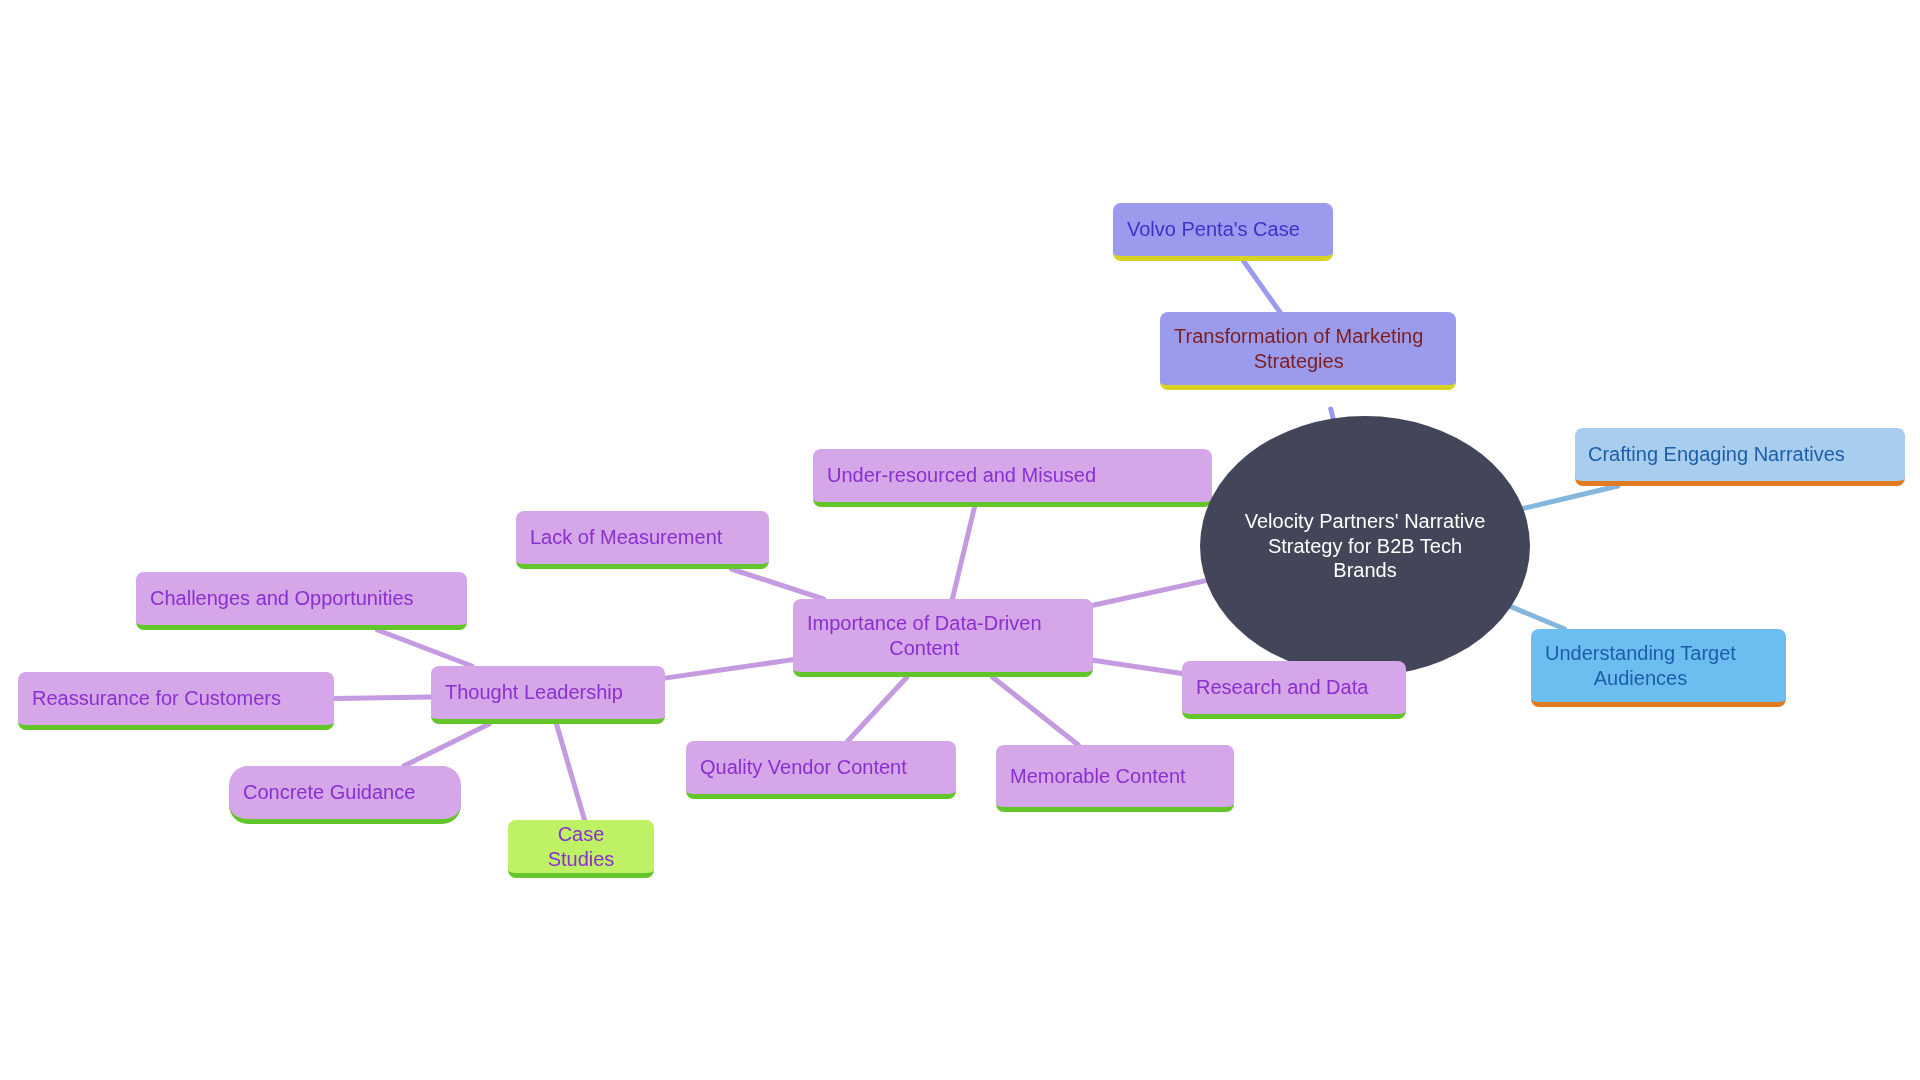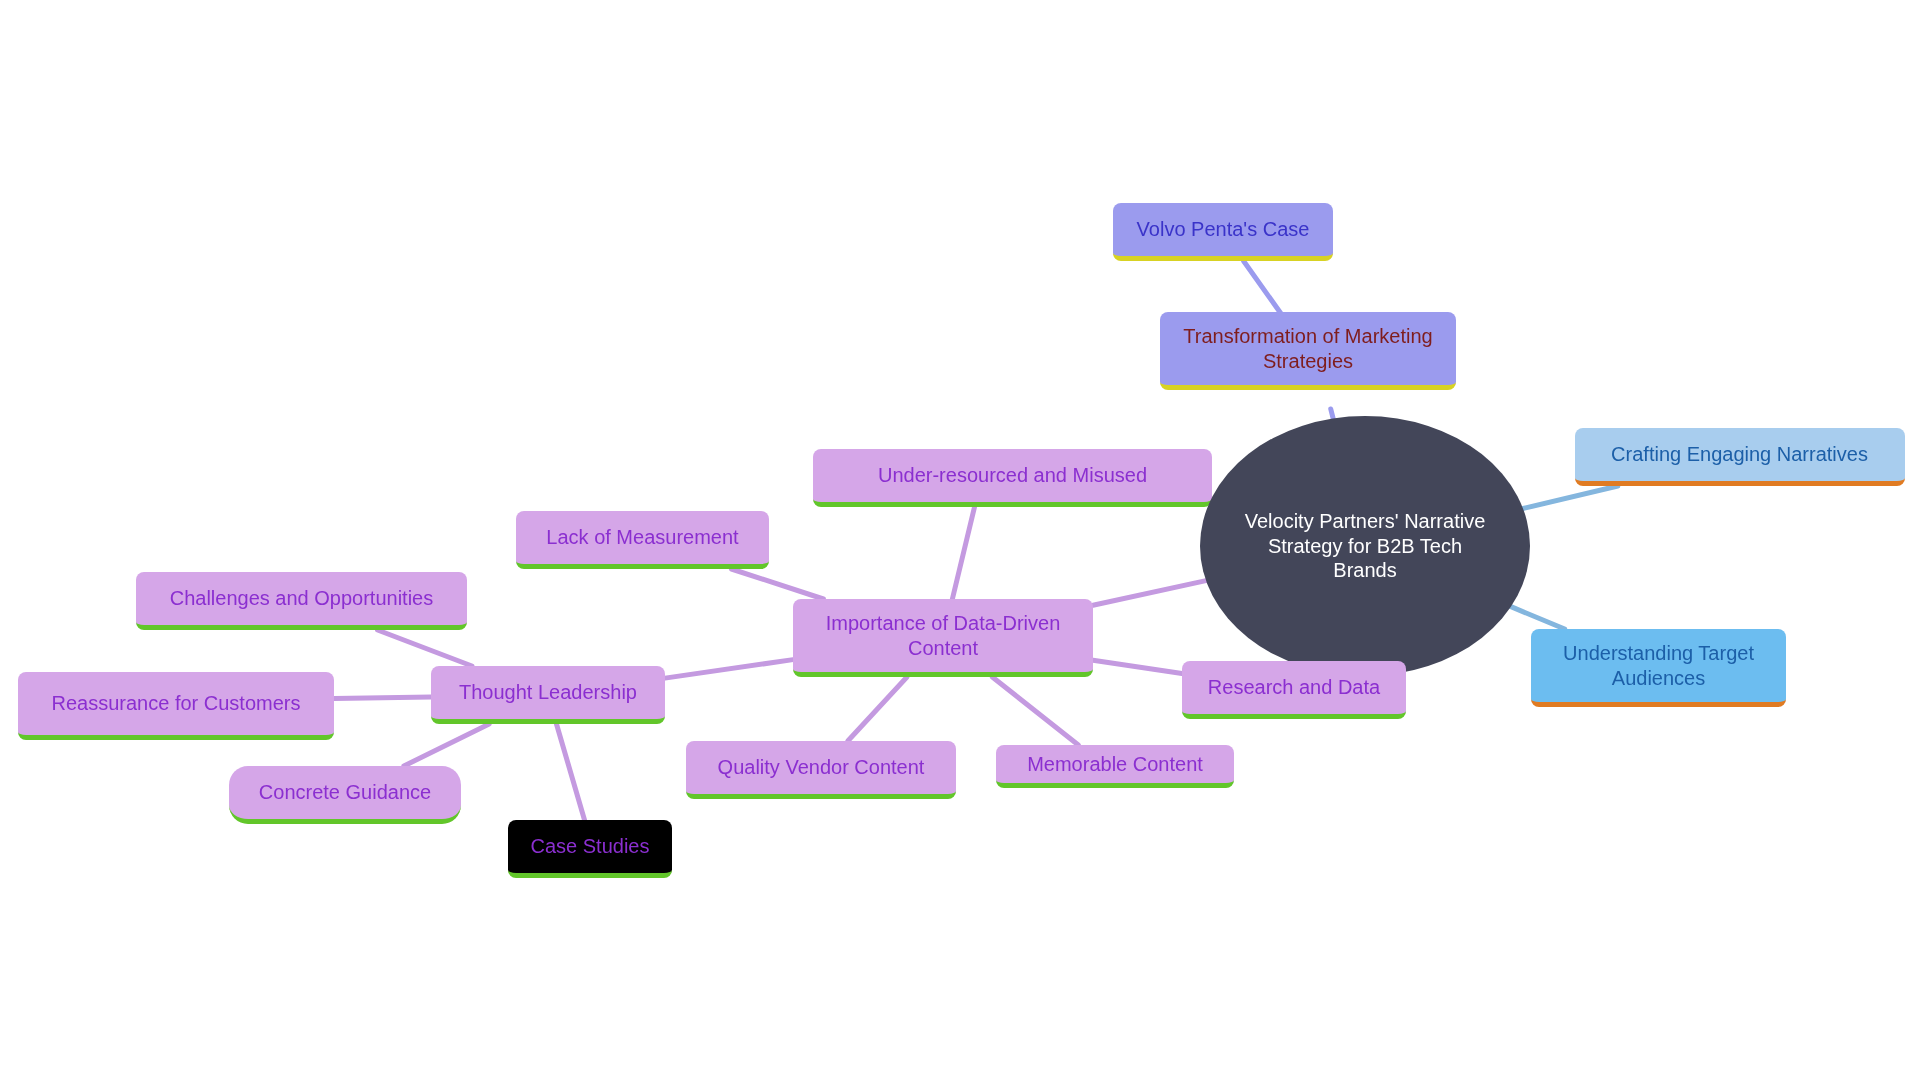--- a/index.html
+++ b/index.html
@@ -27,21 +27,20 @@
     top: 0;
     width: 1920px;
     height: 1080px;
     z-index: 1;
   }
   .node {
     position: absolute;
     box-sizing: border-box;
     display: flex;
     align-items: center;
-    justify-content: center;
     text-align: center;
     z-index: 2;
     border-radius: 8px;
     line-height: 1.22;
     padding: 6px 14px;
     white-space: pre-line;
   }
   .node.central {
     border-radius: 50%;
     padding: 0 34px;
@@ -80,19 +79,19 @@
 Strategies</span></div>
     <div class="node" style="left: 1575px; top: 428px; width: 330px; height: 58px; background: rgb(168, 205, 238); color: rgb(28, 95, 168); font-size: 20px; border-bottom: 5px solid rgb(224, 123, 34); padding-left: 13px;"><span>Crafting Engaging Narratives</span></div>
     <div class="node" style="left: 1531px; top: 629px; width: 255px; height: 78px; background: rgb(108, 189, 240); color: rgb(28, 95, 168); font-size: 20px; border-bottom: 5px solid rgb(224, 123, 34);"><span>Understanding Target
 Audiences</span></div>
     <div class="node overlap-top" style="left: 1182px; top: 661px; width: 224px; height: 58px; background: rgb(213, 166, 232); color: rgb(139, 47, 208); font-size: 20px; border-bottom: 5px solid rgb(98, 198, 42);"><span>Research and Data</span></div>
     <div class="node" style="left: 813px; top: 449px; width: 399px; height: 58px; background: rgb(213, 166, 232); color: rgb(139, 47, 208); font-size: 20px; border-bottom: 5px solid rgb(98, 198, 42);"><span>Under-resourced and Misused</span></div>
     <div class="node" style="left: 516px; top: 511px; width: 253px; height: 58px; background: rgb(213, 166, 232); color: rgb(139, 47, 208); font-size: 20px; border-bottom: 5px solid rgb(98, 198, 42);"><span>Lack of Measurement</span></div>
     <div class="node" style="left: 793px; top: 599px; width: 300px; height: 78px; background: rgb(213, 166, 232); color: rgb(139, 47, 208); font-size: 20px; border-bottom: 5px solid rgb(98, 198, 42);"><span>Importance of Data-Driven
 Content</span></div>
     <div class="node" style="left: 136px; top: 572px; width: 331px; height: 58px; background: rgb(213, 166, 232); color: rgb(139, 47, 208); font-size: 20px; border-bottom: 5px solid rgb(98, 198, 42);"><span>Challenges and Opportunities</span></div>
-    <div class="node" style="left: 18px; top: 672px; width: 316px; height: 68px; background: rgb(213, 166, 232); color: rgb(139, 47, 208); font-size: 20px; border-bottom: 5px solid rgb(98, 198, 42);"><span>Reassurance for Customers</span></div>
+    <div class="node" style="left: 18px; top: 672px; width: 316px; height: 58px; background: rgb(213, 166, 232); color: rgb(139, 47, 208); font-size: 20px; border-bottom: 5px solid rgb(98, 198, 42);"><span>Reassurance for Customers</span></div>
     <div class="node" style="left: 431px; top: 666px; width: 234px; height: 58px; background: rgb(213, 166, 232); color: rgb(139, 47, 208); font-size: 20px; border-bottom: 5px solid rgb(98, 198, 42);"><span>Thought Leadership</span></div>
     <div class="node" style="left: 229px; top: 766px; width: 232px; height: 58px; background: rgb(213, 166, 232); color: rgb(139, 47, 208); font-size: 20px; border-bottom: 5px solid rgb(98, 198, 42); border-radius: 19px;"><span>Concrete Guidance</span></div>
-    <div class="node" style="left: 508px; top: 820px; width: 164px; height: 58px; background: #000000; color: rgb(139, 47, 208); font-size: 20px; border-bottom: 5px solid rgb(98, 198, 42);"><span>Case Studies</span></div>
+    <div class="node" style="left: 508px; top: 820px; width: 146px; height: 58px; background: #bef264; color: rgb(139, 47, 208); font-size: 20px; border-bottom: 5px solid rgb(98, 198, 42);"><span>Case Studies</span></div>
     <div class="node" style="left: 686px; top: 741px; width: 270px; height: 58px; background: rgb(213, 166, 232); color: rgb(139, 47, 208); font-size: 20px; border-bottom: 5px solid rgb(98, 198, 42);"><span>Quality Vendor Content</span></div>
-    <div class="node" style="left: 996px; top: 745px; width: 238px; height: 43px; background: rgb(213, 166, 232); color: rgb(139, 47, 208); font-size: 20px; border-bottom: 5px solid rgb(98, 198, 42);"><span>Memorable Content</span></div>
+    <div class="node" style="left: 996px; top: 745px; width: 238px; height: 67px; background: rgb(213, 166, 232); color: rgb(139, 47, 208); font-size: 20px; border-bottom: 5px solid rgb(98, 198, 42);"><span>Memorable Content</span></div>
   </div>
 
 </body></html>

